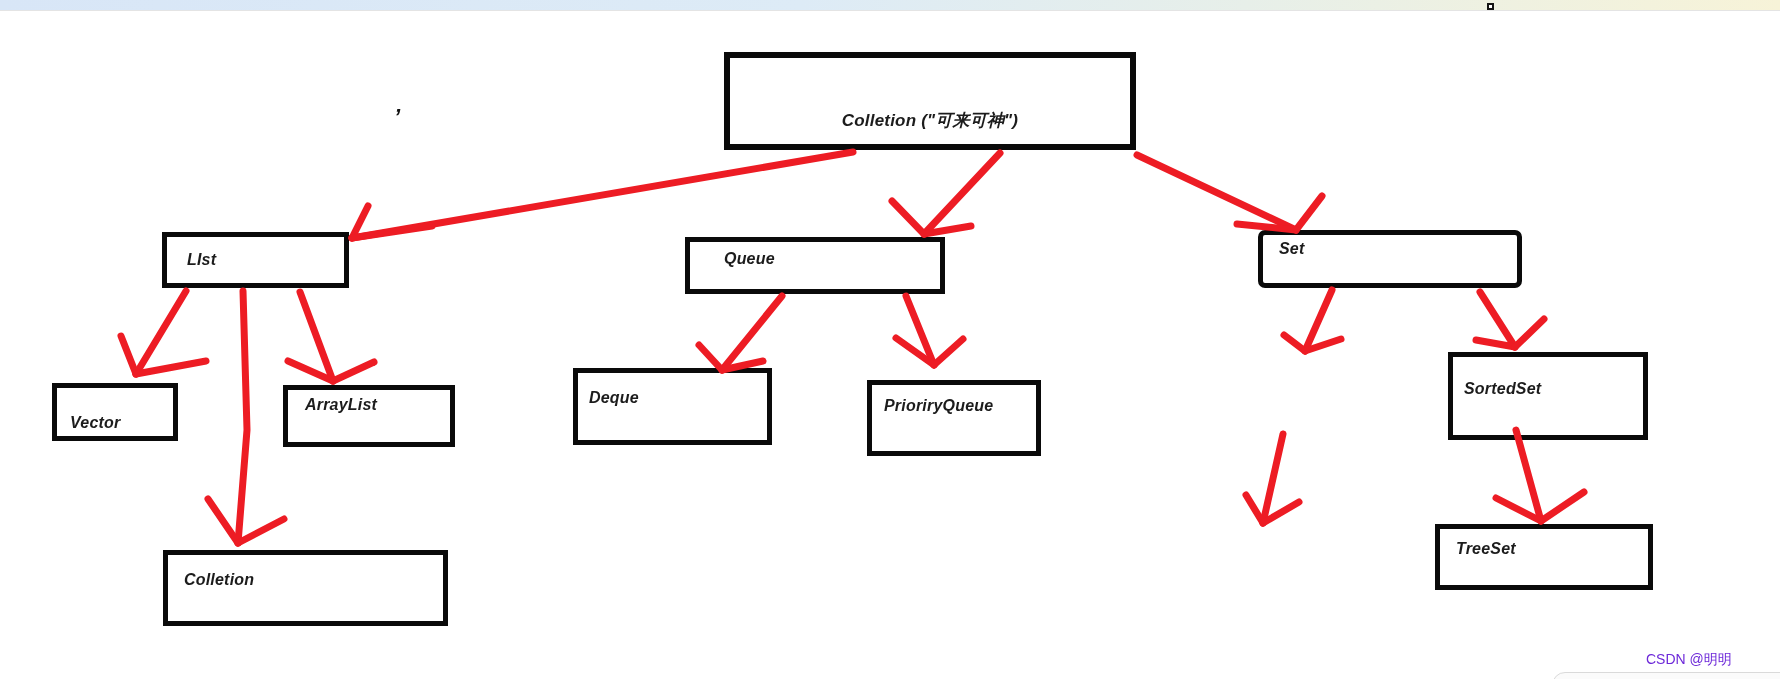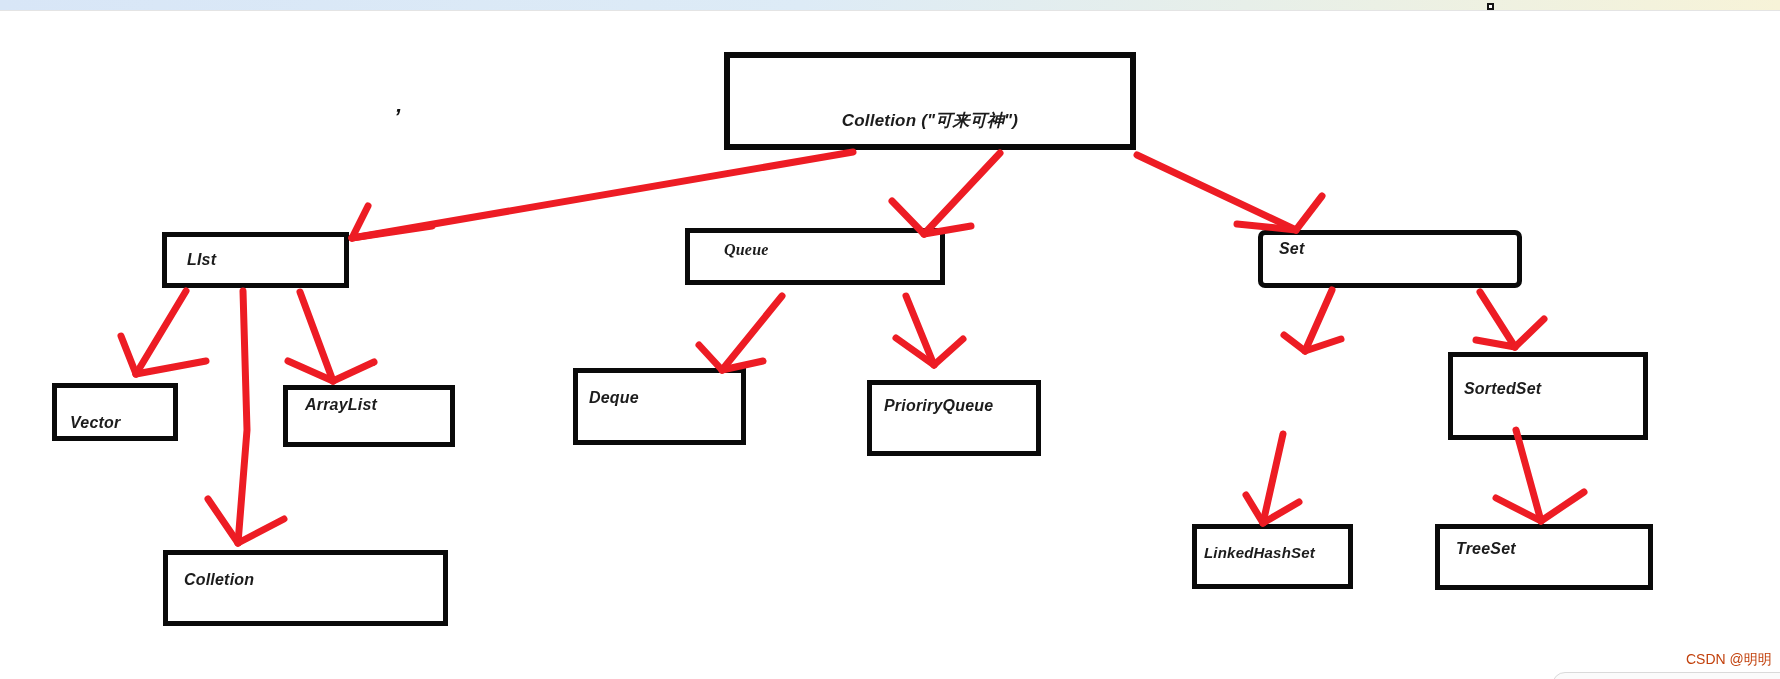--- a/index.html
+++ b/index.html
@@ -20,42 +20,42 @@
   
   .node{
     position:absolute;background:#ffffff;border:5px solid #0a0a0a;box-sizing:border-box;
     display:flex;align-items:center;
     font-style:italic;font-weight:700;font-size:16px;color:#1c1c1c;
     letter-spacing:0.2px;white-space:nowrap;
   }
   #node-collection{left:724px;top:52px;width:412px;height:98px;border-width:6px;
     justify-content:center;padding-top:38px;font-size:17px;}
   #node-list{left:162px;top:232px;width:187px;height:56px;padding-left:20px;}
-  #node-queue{left:685px;top:228px;width:260px;height:57px;padding-left:34px;padding-bottom:14px;font-family:Liberation Serif, serif;}
+  #node-queue{left:685px;top:237px;width:260px;height:57px;padding-left:34px;padding-bottom:14px;}
   #node-set{left:1258px;top:230px;width:264px;height:58px;padding-left:16px;padding-bottom:20px;border-radius:7px;}
   #node-vector{left:52px;top:383px;width:126px;height:58px;padding-left:13px;padding-top:21px;}
   #node-arraylist{left:283px;top:385px;width:172px;height:62px;padding-left:17px;padding-bottom:22px;}
-  #node-deque{left:573px;top:368px;width:173px;height:77px;padding-left:11px;padding-bottom:18px;}
+  #node-deque{left:573px;top:368px;width:199px;height:77px;padding-left:11px;padding-bottom:18px;}
   #node-priorityqueue{left:867px;top:367px;width:174px;height:76px;padding-left:12px;padding-bottom:24px;margin-top:13px;}
   #node-hashset{left:1198px;top:353px;width:175px;height:79px;padding-left:12px;padding-bottom:14px;}
   #node-sortedset{left:1448px;top:352px;width:200px;height:88px;padding-left:11px;padding-bottom:14px;}
   #node-linkedlist{left:163px;top:550px;width:285px;height:76px;padding-left:16px;padding-bottom:16px;}
   #node-linkedhashset{left:1192px;top:524px;width:161px;height:65px;padding-left:7px;padding-bottom:8px;font-size:15px;}
   #node-treeset{left:1435px;top:524px;width:218px;height:66px;padding-left:16px;padding-bottom:16px;text-align:right;}
   
   #stray-mark{
     position:absolute;left:394px;top:104px;font-weight:700;font-size:22px;color:#111;
     font-style:italic;
   }
   
   #arrows{position:absolute;left:0;top:0;pointer-events:none;}
   #arrows path{fill:none;stroke-linecap:round;stroke-linejoin:round;}
   
   #watermark{
-    position:absolute;left:1686px;top:651px;font-size:14px;color:#c2410c;
+    position:absolute;left:1646px;top:651px;font-size:14px;color:#6d28d9;
     font-family:"Liberation Sans","DejaVu Sans",sans-serif;
   }
   #bottom-pill{
     position:absolute;left:1552px;top:672px;width:300px;height:26px;
     background:#fbfbfb;border:1px solid #dadada;border-radius:13px;box-sizing:border-box;
   }
 </style>
 </head>
 <body>
 
@@ -89,23 +89,20 @@
     <span>Deque</span>
   </div>
   <div class="node" id="node-priorityqueue">
     <span>PrioriryQueue</span>
   </div>
   <div class="node" id="node-sortedset">
     <span>SortedSet</span>
   </div>
   <div class="node" id="node-linkedlist">
     <span>Colletion</span>
-  </div>
-  <div class="node" id="node-linkedhashset">
-    <span>LinkedHashSet</span>
   </div>
   <div class="node" id="node-treeset">
     <span>TreeSet</span>
   </div>
 
   <svg id="arrows" width="1780" height="679" viewBox="0 0 1780 679">
     <g stroke="#ed1c24" stroke-width="7">
       <g>
         <path d="M853 152 L352 238"></path>
           <path d="M352 238 L368 206"></path>

